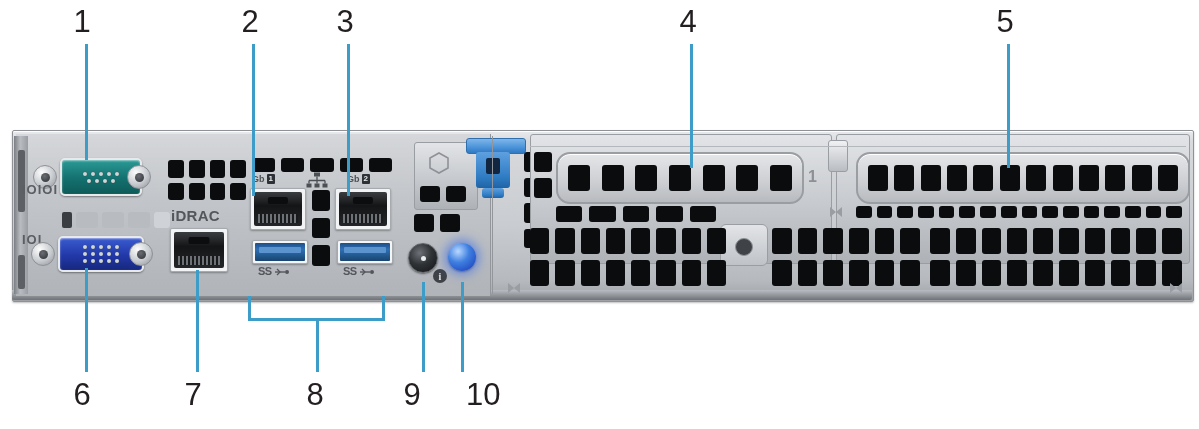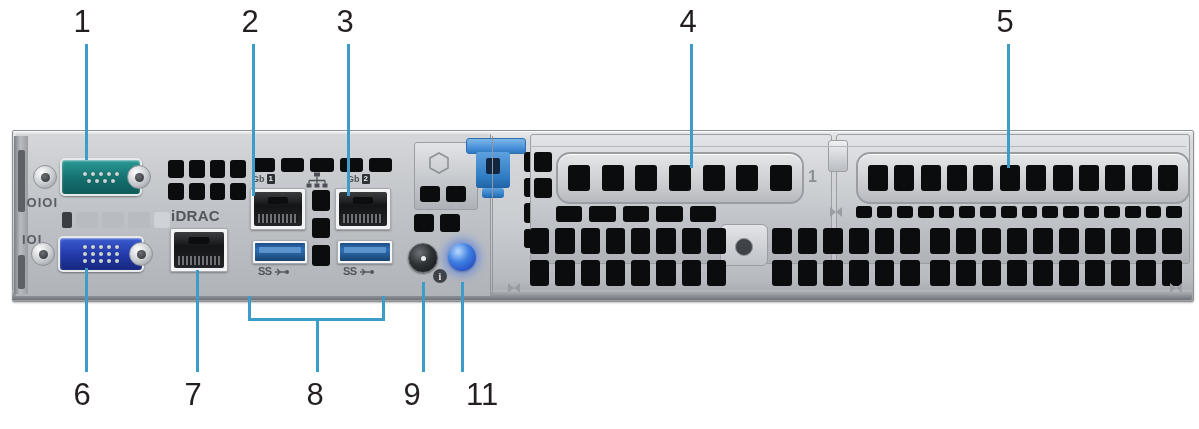--- a/index.html
+++ b/index.html
@@ -129,21 +129,21 @@
             <i class="pin"></i>
             <i class="pin"></i>
             <i class="pin"></i>
             <i class="pin"></i>
           </div>
       </div>
     </div>
   </div>
   <div class="screwpost" style="left:33px;top:165px;"></div>
   <div class="screwpost" style="left:127px;top:165px;"></div>
-  <div class="serial-icon" style="left:22px;top:195px;">IOIOI</div>
+  <div class="serial-icon" style="left:22px;top:182px;">IOIOI</div>
 
   <div style="position:absolute;left:62px;top:212px;width:10px;height:16px;background:#3a3d41;border-radius:2px;"></div>
   <div style="position:absolute;left:76px;top:212px;width:22px;height:16px;background:#b8bcc0;border-radius:3px;"></div>
   <div style="position:absolute;left:102px;top:212px;width:22px;height:16px;background:#b8bcc0;border-radius:3px;"></div>
   <div style="position:absolute;left:128px;top:212px;width:22px;height:16px;background:#b8bcc0;border-radius:3px;"></div>
   <div style="position:absolute;left:154px;top:212px;width:16px;height:16px;background:#cfd2d6;border-radius:3px;"></div>
 
   <div class="vga-icon" style="left:22px;top:232px;">IOI</div>
 
   <div class="dsub" style="left:58px;top:238px;width:86px;height:32px;">
@@ -448,21 +448,21 @@
       <div class="leader" style="left: 690px; top: 44px; height: 124px; background: rgb(61, 156, 200);"></div>
       <div class="callout-num" style="left: 989px; top: 6px; width: 32px;">5</div>
       <div class="leader" style="left: 1007px; top: 44px; height: 124px; background: rgb(61, 156, 200);"></div>
       <div class="callout-num" style="left: 66px; top: 379px; width: 32px;">6</div>
       <div class="leader" style="left: 85px; top: 268px; height: 104px; background: rgb(61, 156, 200);"></div>
       <div class="callout-num" style="left: 177px; top: 379px; width: 32px;">7</div>
       <div class="leader" style="left: 196px; top: 270px; height: 102px; background: rgb(61, 156, 200);"></div>
       <div class="callout-num" style="left: 299px; top: 379px; width: 32px;">8</div>
       <div class="callout-num" style="left: 396px; top: 379px; width: 32px;">9</div>
       <div class="leader" style="left: 422px; top: 282px; height: 90px; background: rgb(61, 156, 200);"></div>
-      <div class="callout-num" style="left: 466px; top: 379px; width: 32px;">11</div>
+      <div class="callout-num" style="left: 466px; top: 379px; width: 32px;">10</div>
       <div class="leader" style="left: 461px; top: 282px; height: 90px; background: rgb(61, 156, 200);"></div>
       <div class="leader" style="left: 248px; top: 296px; height: 22px; background: rgb(61, 156, 200);"></div>
       <div class="leader" style="left: 382px; top: 296px; height: 22px; background: rgb(61, 156, 200);"></div>
       <div class="leader-h" style="left: 248px; top: 318px; width: 137px; background: rgb(61, 156, 200);"></div>
       <div class="leader" style="left: 316px; top: 318px; height: 54px; background: rgb(61, 156, 200);"></div>
     </div>
 
 </div>
 
 </body></html>

